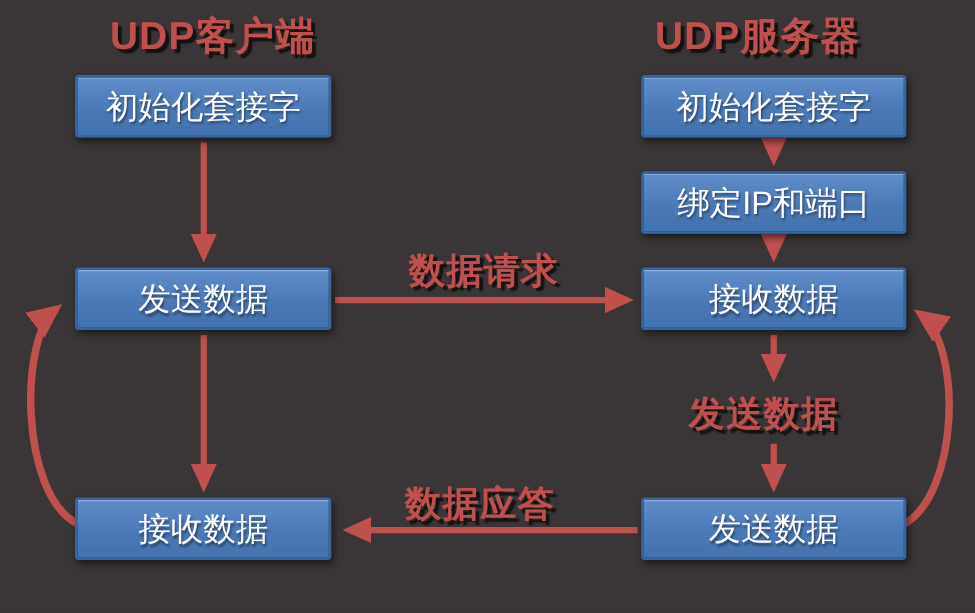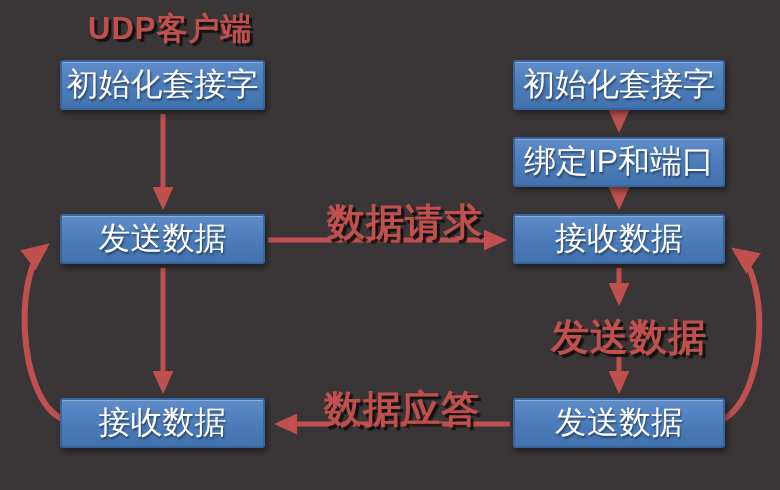--- a/index.html
+++ b/index.html
@@ -25,32 +25,32 @@
     white-space: nowrap;
   }
   .node-box {
     position: absolute;
     height: 50px;
     box-sizing: border-box;
     display: flex;
     align-items: center;
     justify-content: center;
     color: #ffffff;
-    font-size: 32px;
+    font-size: 26px;
     white-space: nowrap;
     background: linear-gradient(180deg, #5e8dc9 0%, #4a7ab8 55%, #4273ae 100%);
     border: 2px solid #37669f;
     border-radius: 3px;
     box-shadow: 2px 3px 6px rgba(0,0,0,0.5), inset 0 1px 0 rgba(255,255,255,0.28);
     text-shadow: 1px 2px 2px rgba(0,0,0,0.45);
   }
   .flow-label {
     position: absolute;
     color: #c0504d;
-    font-size: 38px;
+    font-size: 29px;
     font-weight: bold;
     letter-spacing: 1px;
     text-shadow: 3px 3px 1px rgba(18,14,14,0.9);
     white-space: nowrap;
   }
   .arrow-layer {
     position: absolute;
     left: 0;
     top: 0;
     width: 780px;
@@ -80,20 +80,21 @@
 
     <path d="M268 240 L502 240" stroke="#c0504d" stroke-width="5" fill="none" marker-end="url(#ah)"></path>
     <path d="M510 424 L279 424" stroke="#c0504d" stroke-width="5" fill="none" marker-end="url(#ah)"></path>
 
     <path d="M62 419 C 16 396, 15 270, 45 247" stroke="#c0504d" stroke-width="6" fill="none" marker-end="url(#ah)"></path>
 
     <path d="M722 420 C 768 396, 770 275, 736 251" stroke="#c0504d" stroke-width="6" fill="none" marker-end="url(#ah)"></path>
   </svg>
 
   <div class="col-title" style="left:88px; top:8px;">UDP客户端</div>
+  <div class="col-title" style="left:524px; top:8px;">UDP服务器</div>
 
   <div class="node-box" style="left:60px; top:60px; width:205px;">初始化套接字</div>
   <div class="node-box" style="left:60px; top:214px; width:205px;">发送数据</div>
   <div class="node-box" style="left:60px; top:398px; width:205px;">接收数据</div>
 
   <div class="node-box" style="left:513px; top:60px; width:212px;">初始化套接字</div>
   <div class="node-box" style="left:513px; top:137px; width:212px;text-align:right;">绑定IP和端口</div>
   <div class="node-box" style="left:513px; top:214px; width:212px;">接收数据</div>
   <div class="node-box" style="left:513px; top:398px; width:212px;">发送数据</div>
 

